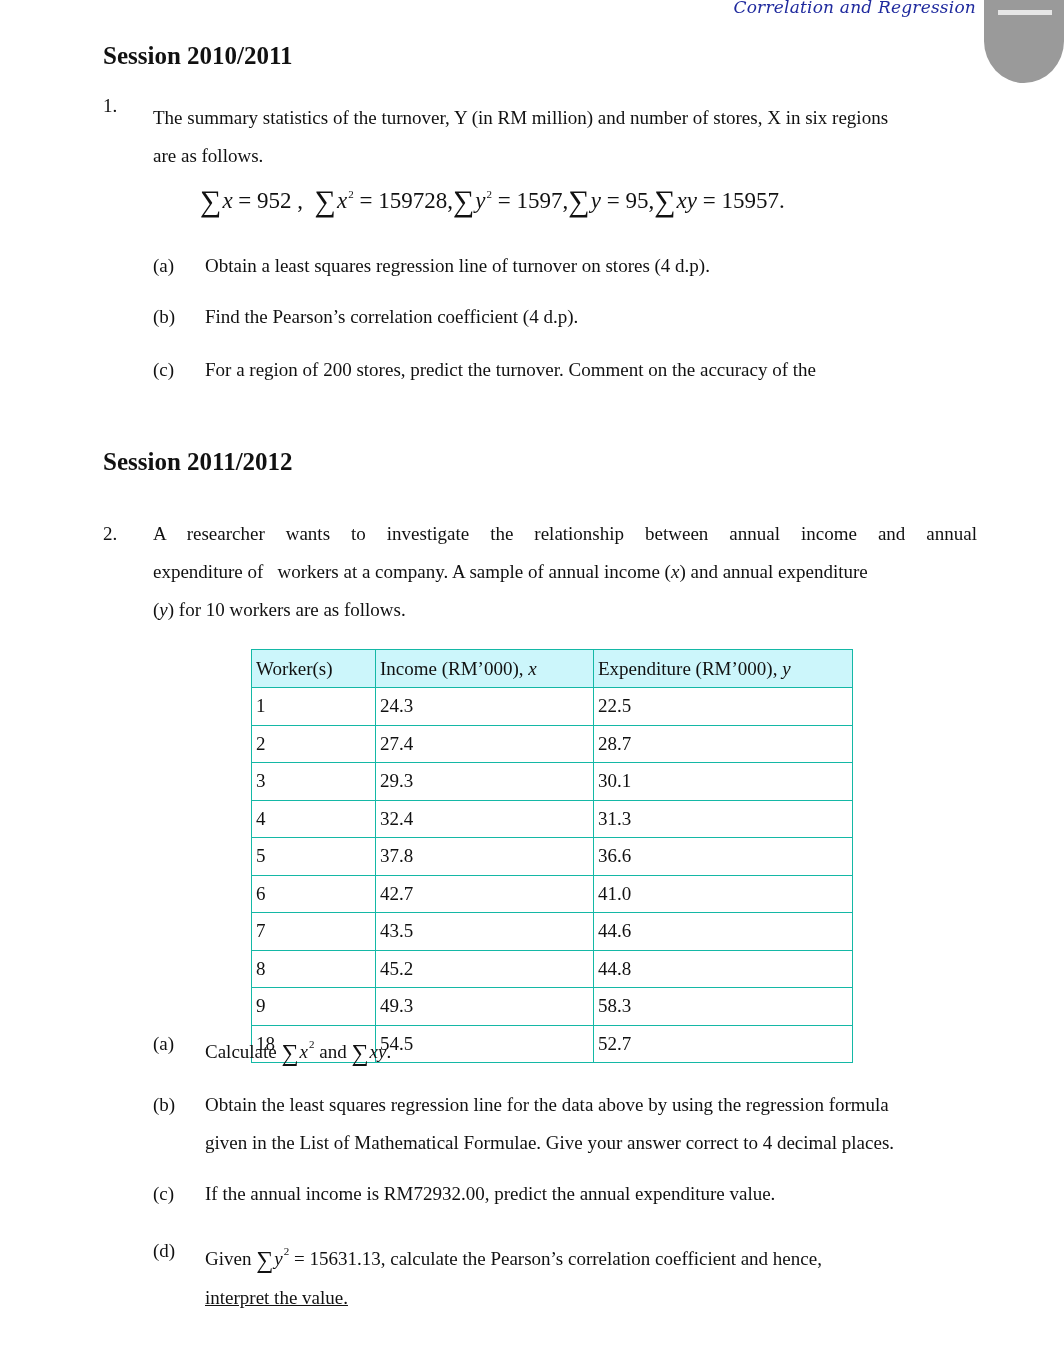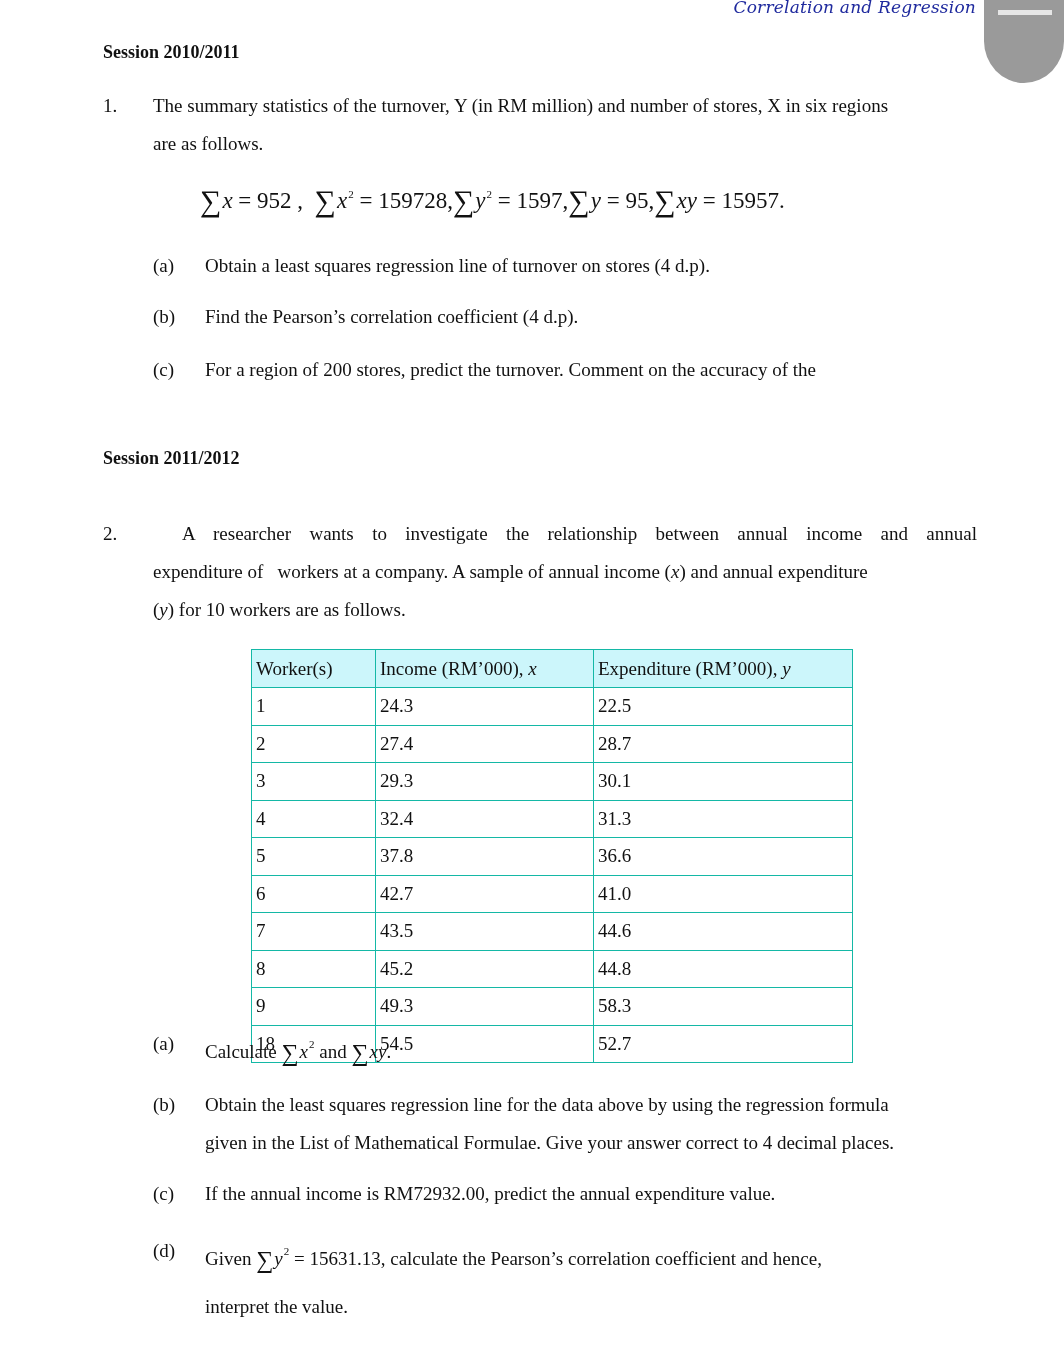--- a/index.html
+++ b/index.html
@@ -19,25 +19,25 @@
       position: absolute; top: 0; left: 984px; width: 80px; height: 83px;
       background: #9a9a9a;
       border-bottom-left-radius: 40px 42px;
       border-bottom-right-radius: 40px 42px;
     }
     .corner-tab .bar {
       position: absolute; top: 10px; left: 14px; width: 54px; height: 5px;
       background: #e6e6e6;
     }
     .session {
-      position: absolute; left: 103px; font-weight: bold; font-size: 18px;
+      position: absolute; left: 103px; font-weight: bold; font-size: 25px;
     }
     .qnum { position: absolute; left: 103px; font-size: 19px; }
     .para { position: absolute; left: 153px; width: 824px; font-size: 19px; line-height: 38px; }
-    .justify { text-align: justify; text-align-last: justify; margin-left: 29px; }
+    .justify { text-align: justify; text-align-last: justify; }
     .sub {
       position: absolute; left: 153px; width: 830px; font-size: 19px; line-height: 38px;
     }
     .sub .lab { position: absolute; left: 0; }
     .sub .txt { position: absolute; left: 52px; width: 775px; }
     .formula {
       position: absolute; top: 184px; left: 200px; font-size: 23px;
       font-family: "Liberation Serif", "DejaVu Serif", serif;
       white-space: nowrap;
       text-align: center;
@@ -63,21 +63,21 @@
 <body>
 
 <div class="running-header">Correlation and Regression</div>
 <div class="corner-tab">
   <div class="bar"></div>
 </div>
 
 <div class="session" style="top:42px;">Session 2010/2011</div>
 
 <div class="qnum" style="top:95px;">1.</div>
-<div class="para" style="top:87px;">
+<div class="para" style="top:99px;">
   <div style="white-space:nowrap;">The summary statistics of the turnover, Y (in RM million) and number of stores, X in six regions</div>
   <div>are as follows.</div>
 </div>
 
 <div class="formula">
   <span class="sigma">∑</span><i class="v">x</i> = <span>952</span> ,&nbsp;
   <span class="sigma">∑</span><i class="v">x</i><sup class="e">2</sup> = <span>159728</span>,<span class="sigma">∑</span><i class="v">y</i><sup class="e">2</sup> = <span>1597</span>,<span class="sigma">∑</span><i class="v">y</i> = <span>95</span>,<span class="sigma">∑</span><i class="v">xy</i> = <span>15957</span>.
 </div>
 
 <div class="sub" style="top:247px;">
@@ -181,15 +181,15 @@
 
 <div class="sub" style="top:1175px;">
   <span class="lab">(c)</span>
   <span class="txt">If the annual income is RM72932.00, predict the annual expenditure value.</span>
 </div>
 
 <div class="sub" style="top:1232px;">
   <span class="lab">(d)</span>
   <div class="txt">
     <div style="white-space:nowrap;"><span>Given </span><span class="sigma-sm">∑</span><i class="v">y</i><sup class="e">2</sup> = <span>15631.13</span><span>, calculate the Pearson’s correlation coefficient and hence,</span></div>
-    <div style="margin-top:9px;">interpret the value.</div>
+    <div style="text-decoration:underline;">interpret the value.</div>
   </div>
 </div>
 
 </body></html>

